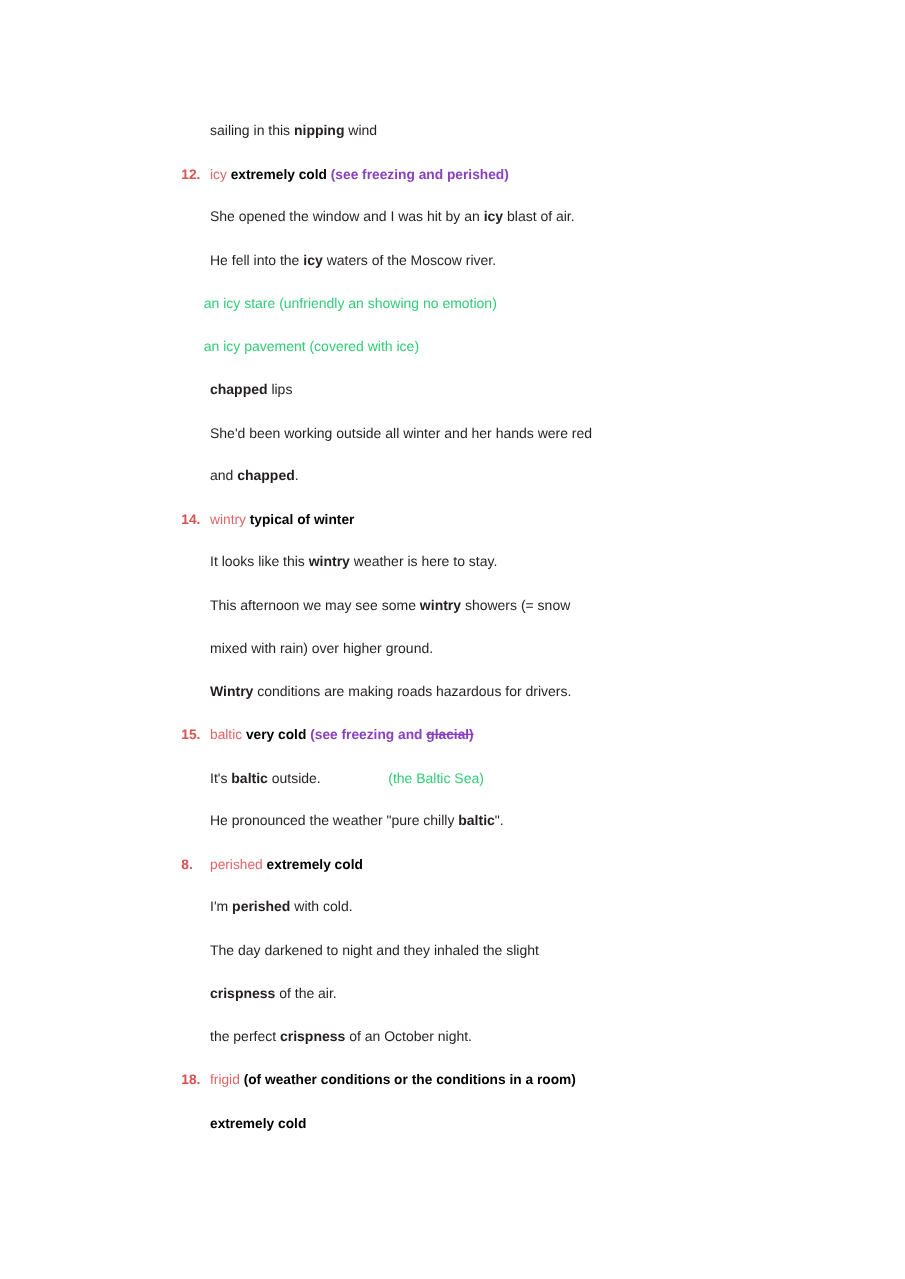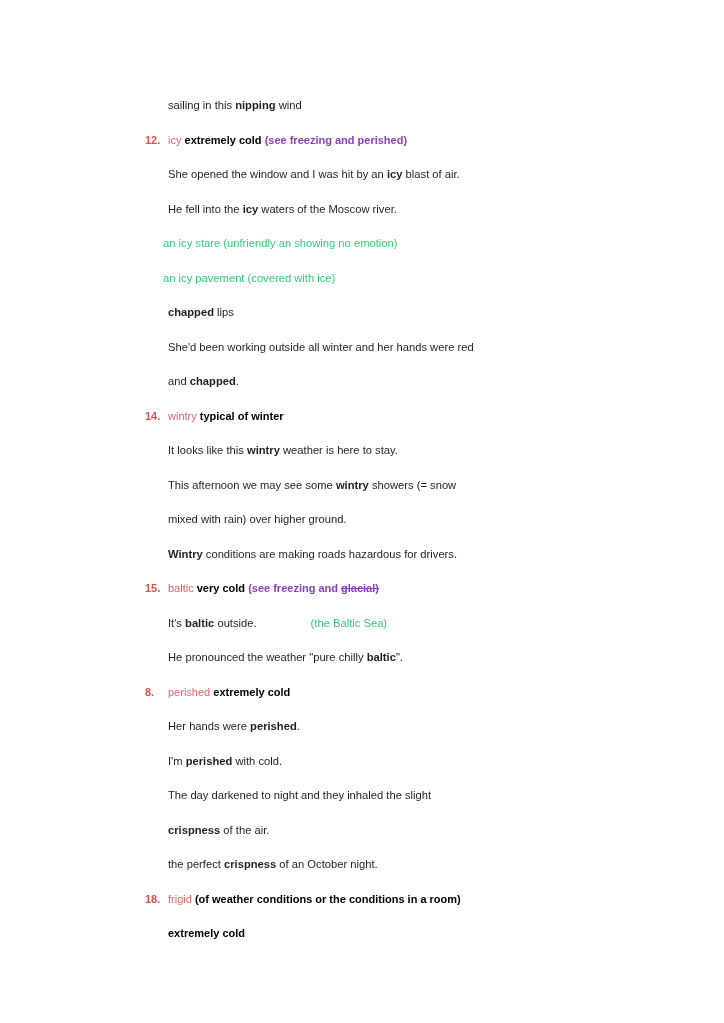--- a/index.html
+++ b/index.html
@@ -116,21 +116,20 @@
         <p class="block example"><span>This afternoon we may see some </span><b>wintry</b><span> showers (= snow mixed with rain) over higher ground.</span></p>
         <p class="block example"><b>Wintry</b><span> conditions are making roads hazardous for drivers.</span></p>
       </li>
       <li class="entry">
         <p class="block entry-head"><span class="num">15.</span><span class="headword">baltic</span> <span class="definition">very cold</span> <span class="xref">(see freezing and </span><span class="xref strike">glacial)</span></p>
         <p class="block example"><span>It's </span><b>baltic</b><span> outside.</span><span class="gap"></span><span class="green-inline">(the Baltic Sea)</span></p>
         <p class="block example"><span>He pronounced the weather "pure chilly </span><b>baltic</b><span>".</span></p>
       </li>
       <li class="entry">
         <p class="block entry-head"><span class="num">8.</span><span class="headword">perished</span> <span class="definition">extremely cold</span></p>
-        <p class="block example"><span>Her hands were </span><b>perished</b><span>.</span></p>
         <p class="block example"><span>I'm </span><b>perished</b><span> with cold.</span></p>
       </li>
       <li class="entry">
         <p class="block example"><span>The day darkened to night and they inhaled the slight </span><b>crispness</b><span> of the air.</span></p>
         <p class="block example"><span>the perfect </span><b>crispness</b><span> of an October night.</span></p>
       </li>
       <li class="entry">
         <p class="block entry-head"><span class="num">18.</span><span class="headword">frigid</span> <span class="definition">(of weather conditions or the conditions in a room) extremely cold</span></p>
       </li>
     </ol>

